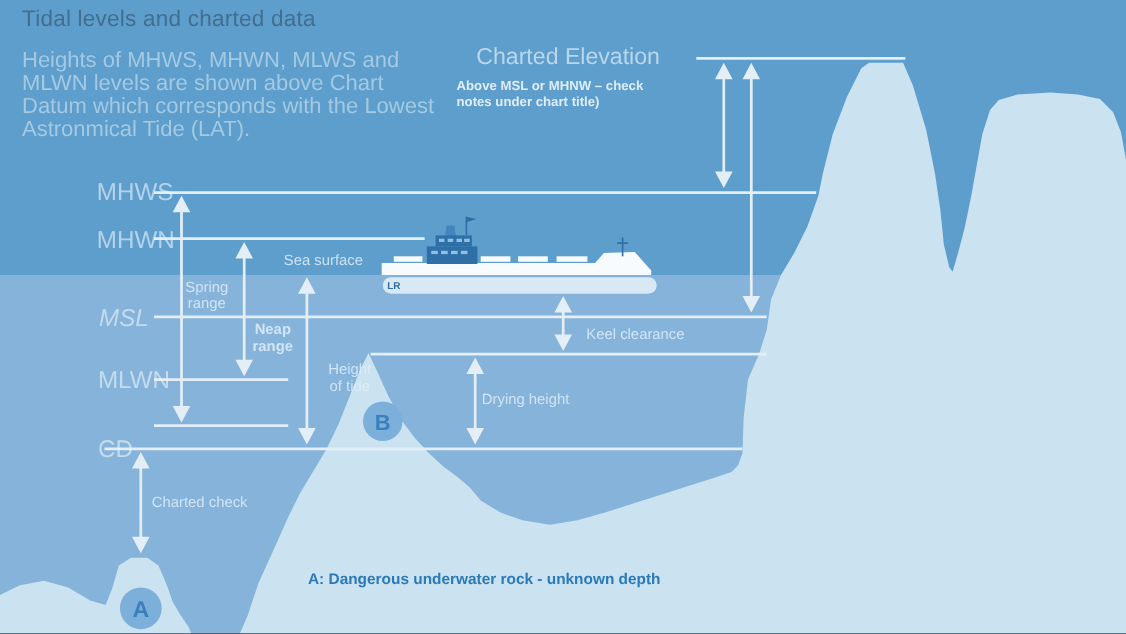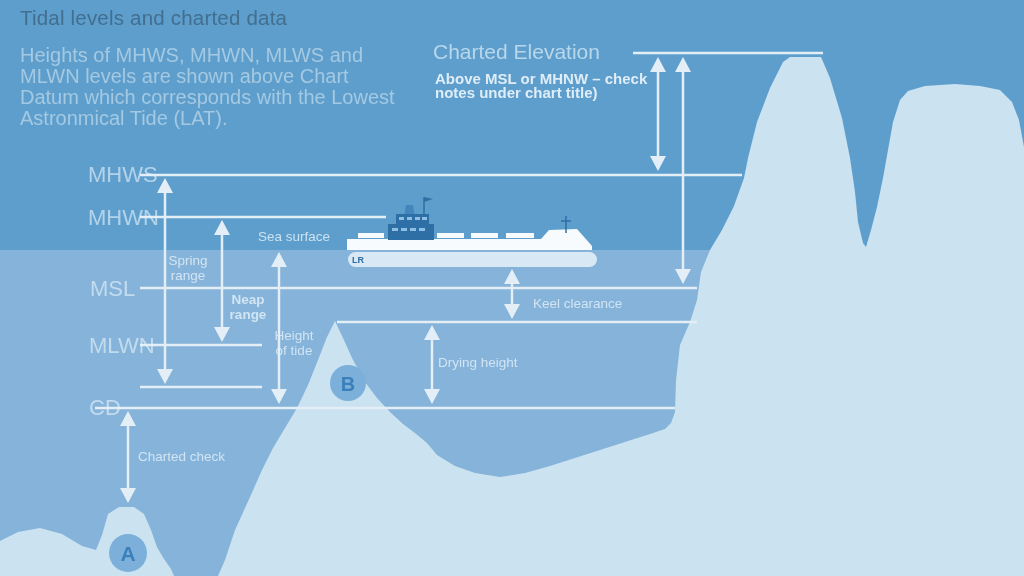--- a/index.html
+++ b/index.html
@@ -6,33 +6,33 @@
   .stage{
     position:relative;width:1024px;height:576px;overflow:hidden;
     background:#5E9ECC;
     font-family:"Liberation Sans", sans-serif;
   }
   .stage svg{position:absolute;left:0;top:0;}
   .label{position:absolute;z-index:5;}
   .title{left:20px;top:6px;font-size:20.5px;font-weight:normal;color:#426E90;letter-spacing:.2px;}
   .intro{left:20px;top:45px;font-size:20px;line-height:21px;color:#A4C9E2;white-space:pre-line;}
   .elev-title{left:433px;top:40px;font-size:21px;color:#B9D7EB;}
-  .elev-note{left:435px;top:72px;font-size:15px;font-weight:bold;line-height:13.5px;color:#DFEDF7;white-space:pre-line;}
+  .elev-note{left:415px;top:72px;font-size:12px;font-weight:bold;line-height:13.5px;color:#DFEDF7;white-space:pre-line;}
   .level{font-size:22px;color:rgba(233,244,252,0.62);margin-left:32px;}
   .lv-mhws{left:56px;top:162px;}
   .lv-mhwn{left:56px;top:205px;}
-  .lv-msl{left:58px;top:276px;}
+  .lv-msl{left:58px;top:276px;font-style:italic;}
   .lv-mlwn{left:57px;top:333px;}
   .lv-cd{left:57px;top:395px;}
   .small{font-size:13.5px;color:rgba(222,237,248,0.85);line-height:15px;}
   .centered{transform:translateX(-50%);text-align:center;white-space:pre-line;}
   .sea-surface{left:258px;top:229px;}
   .spring{left:188px;top:253px;}
   .neap{left:248px;top:292px;font-weight:bold;}
-  .tide{left:294px;top:328px;}
+  .tide{left:318px;top:328px;}
   .keel{left:533px;top:296px;}
   .drying{left:438px;top:355px;}
   .cdepth{left:138px;top:449px;}
   .legend{font-size:14px;font-weight:bold;color:#2B7AB8;}
   .leg-a{left:280px;top:518px;}
   .leg-b{left:282px;top:540px;}
 </style>
 </head>
 <body>
 
@@ -186,13 +186,14 @@
   <div class="label small centered spring">Spring
 range</div>
   <div class="label small centered neap">Neap
 range</div>
   <div class="label small centered tide">Height
 of tide</div>
   <div class="label small keel">Keel clearance</div>
   <div class="label small drying">Drying height</div>
   <div class="label small cdepth">Charted check</div>
 
+  <div class="label legend leg-a">A: Dangerous underwater rock - unknown depth</div>
 </div>
 
 </body></html>

